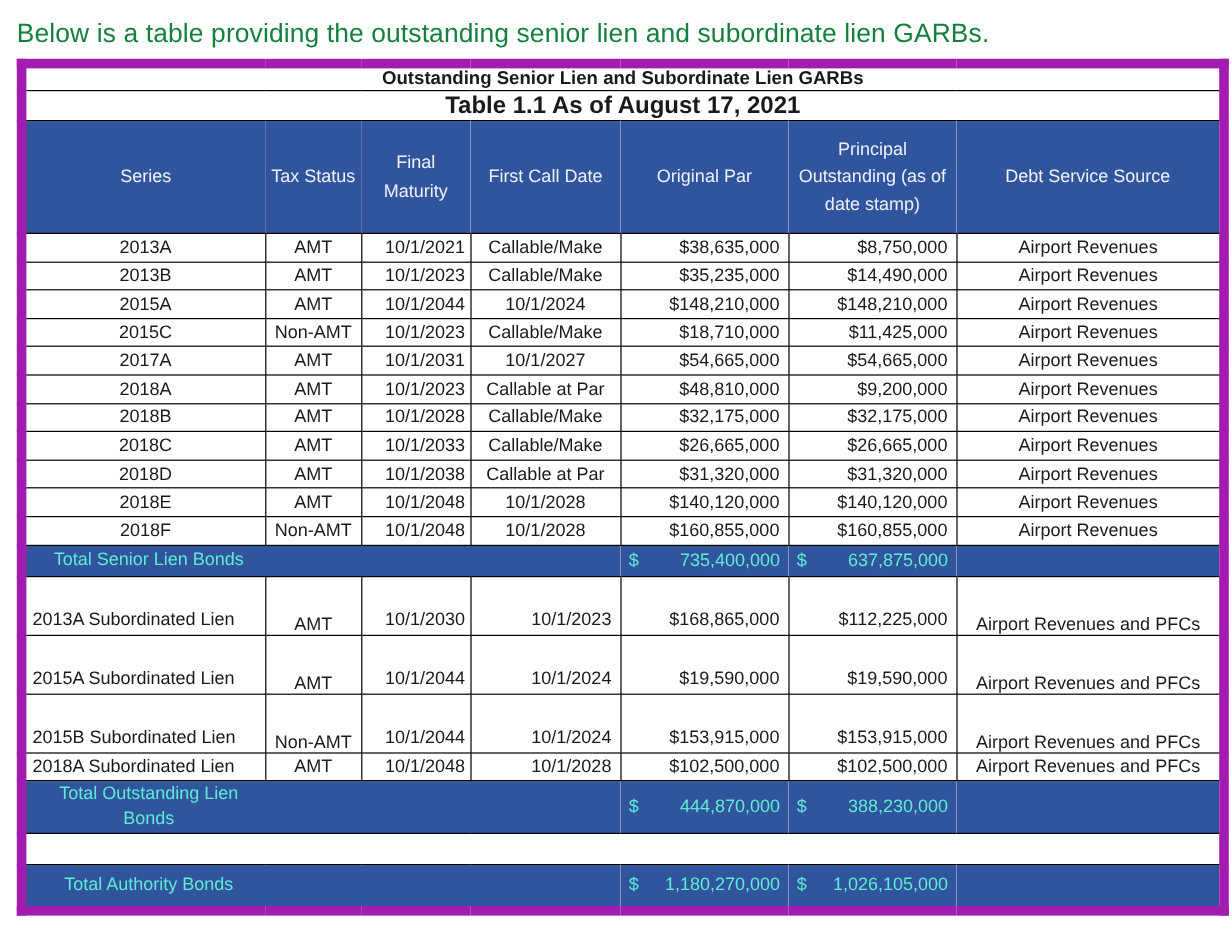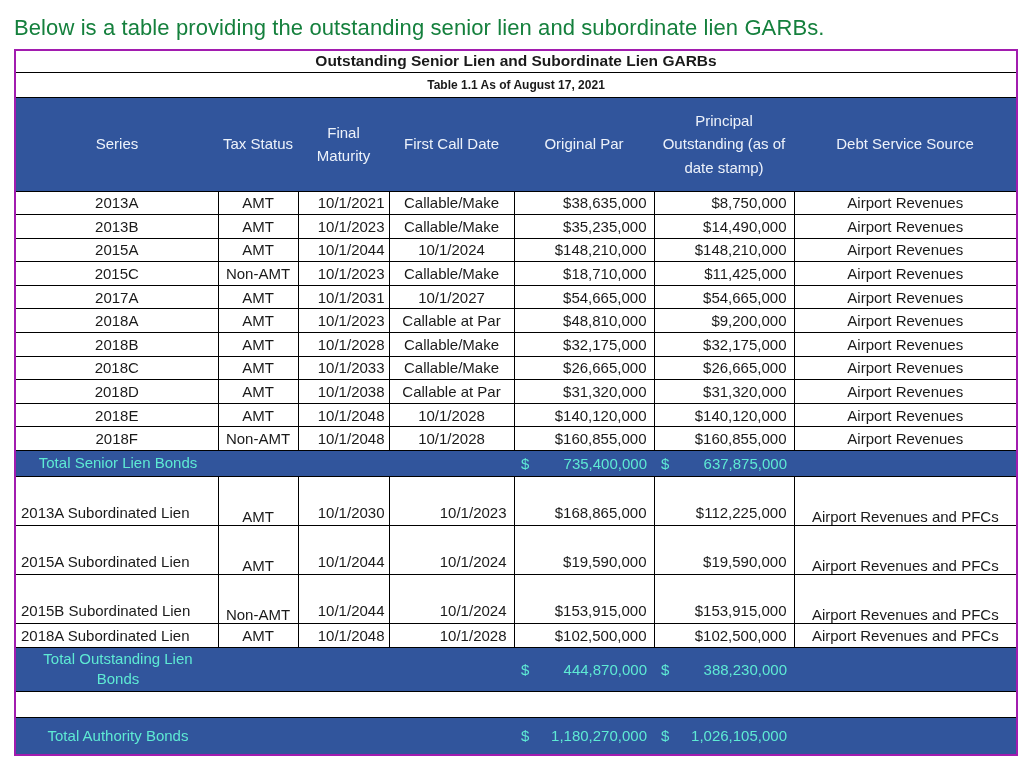--- a/index.html
+++ b/index.html
@@ -8,32 +8,32 @@
 
   .caption {
     position: absolute; left: 14px; top: 15px;
     font-size: 22px; color: #15803d; letter-spacing: 0.1px;
   }
 
   table.garb {
     position: absolute; left: 14px; top: 49px;
     width: 1002px; table-layout: fixed;
     border-collapse: collapse;
-    border: 2px solid #a21caf;
+    border: 8px solid #a21caf;
     font-size: 15px;
   }
   td { border: 1px solid #000; padding: 0 6px; vertical-align: middle; overflow: hidden; }
 
   
   tr.title-row td, tr.subtitle-row td {
     border-left: none; border-right: none;
     text-align: center; font-weight: bold;
   }
   tr.title-row td { height: 22px; font-size: 15.5px; }
-  tr.subtitle-row td { height: 25px; font-size: 12px; }
+  tr.subtitle-row td { height: 25px; font-size: 20px; }
 
   
   tr.header-row td {
     height: 94px; background: #31559C; color: #EDF2FA;
     border-left: none; border-right: none;
     text-align: center; vertical-align: middle;
     font-size: 15px; line-height: 1.55; padding: 0 4px;
   }
 
   

